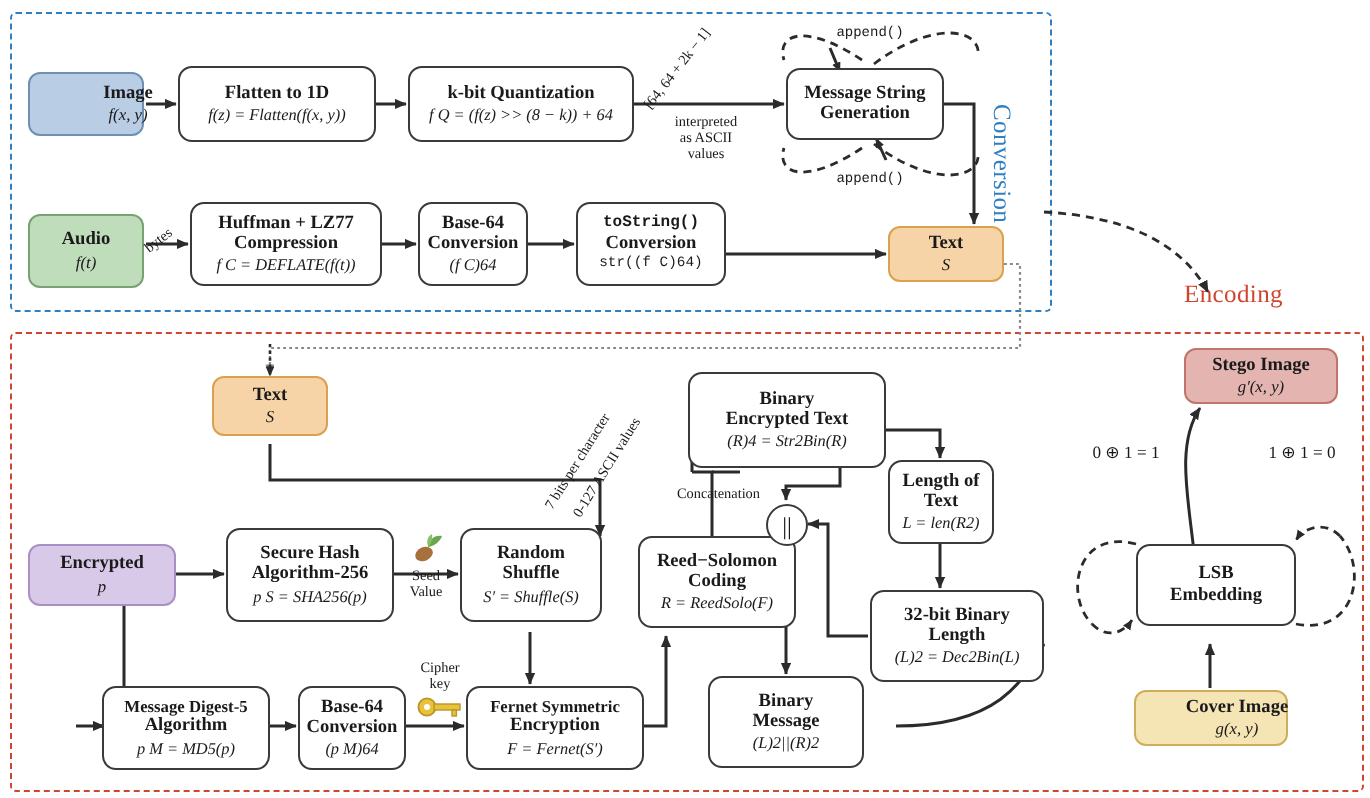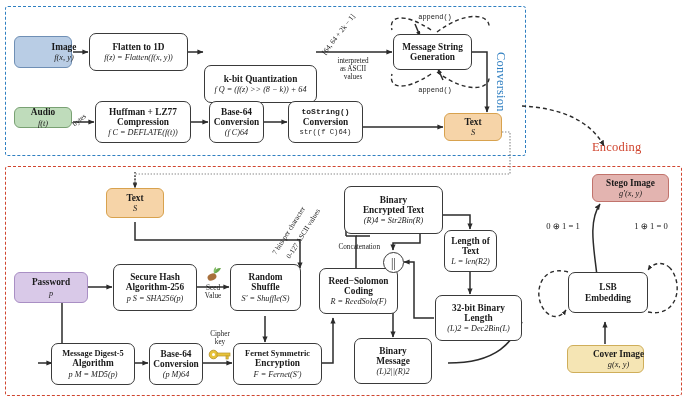--- a/index.html
+++ b/index.html
@@ -157,26 +157,26 @@
   <div class="node io" id="node-image" style="left:14px;top:36px;width:58px;height:32px;padding-left:44px;">
     <div class="t1">Image</div>
     <div class="eq">f(x, y)</div>
   </div>
 
   <div class="node" id="node-flatten" style="left:89px;top:33px;width:99px;height:38px;">
     <div class="t1">Flatten to 1D</div>
     <div class="eq">f(z) = Flatten(f(x, y))</div>
   </div>
 
-  <div class="node" id="node-quant" style="left:204px;top:33px;width:113px;height:38px;margin-top:32px;">
+  <div class="node" id="node-quant" style="left:204px;top:33px;width:113px;height:38px;">
     <div class="t1">k-bit Quantization</div>
     <div class="eq">f Q = (f(z) &gt;&gt; (8 − k)) + 64</div>
   </div>
 
-  <div class="node io" id="node-audio" style="left:14px;top:107px;width:58px;height:21px;">
+  <div class="node io" id="node-audio" style="left:14px;top:107px;width:58px;height:37px;">
     <div class="t1">Audio</div>
     <div class="eq">f(t)</div>
   </div>
 
   <div class="node" id="node-compress" style="left:95px;top:101px;width:96px;height:42px;">
     <div class="t1">Huffman + LZ77</div>
     <div class="t2">Compression</div>
     <div class="eq">f C = DEFLATE(f(t))</div>
   </div>
 
@@ -212,21 +212,21 @@
   <div class="ann" style="left:322px;top:73px;width:62px;">values</div>
 
   <div class="ann rot" style="left:76px;top:120px;transform:rotate(-38deg);transform-origin:left bottom;">bytes</div>
 
   <div class="node io" id="node-text-enc" style="left:106px;top:188px;width:58px;height:30px;">
     <div class="t1">Text</div>
     <div class="eq">S</div>
   </div>
 
   <div class="node io" id="node-password" style="left:14px;top:272px;width:74px;height:31px;">
-    <div class="t1">Password</div>
+    <div class="t1">Encrypted</div>
     <div class="eq">p</div>
   </div>
 
   <div class="node" id="node-sha" style="left:113px;top:264px;width:84px;height:47px;">
     <div class="t1">Secure Hash</div>
     <div class="t2">Algorithm-256</div>
     <div class="eq">p S = SHA256(p)</div>
   </div>
 
   <div class="node" id="node-md5" style="left:51px;top:343px;width:84px;height:42px;align-items:center;">

